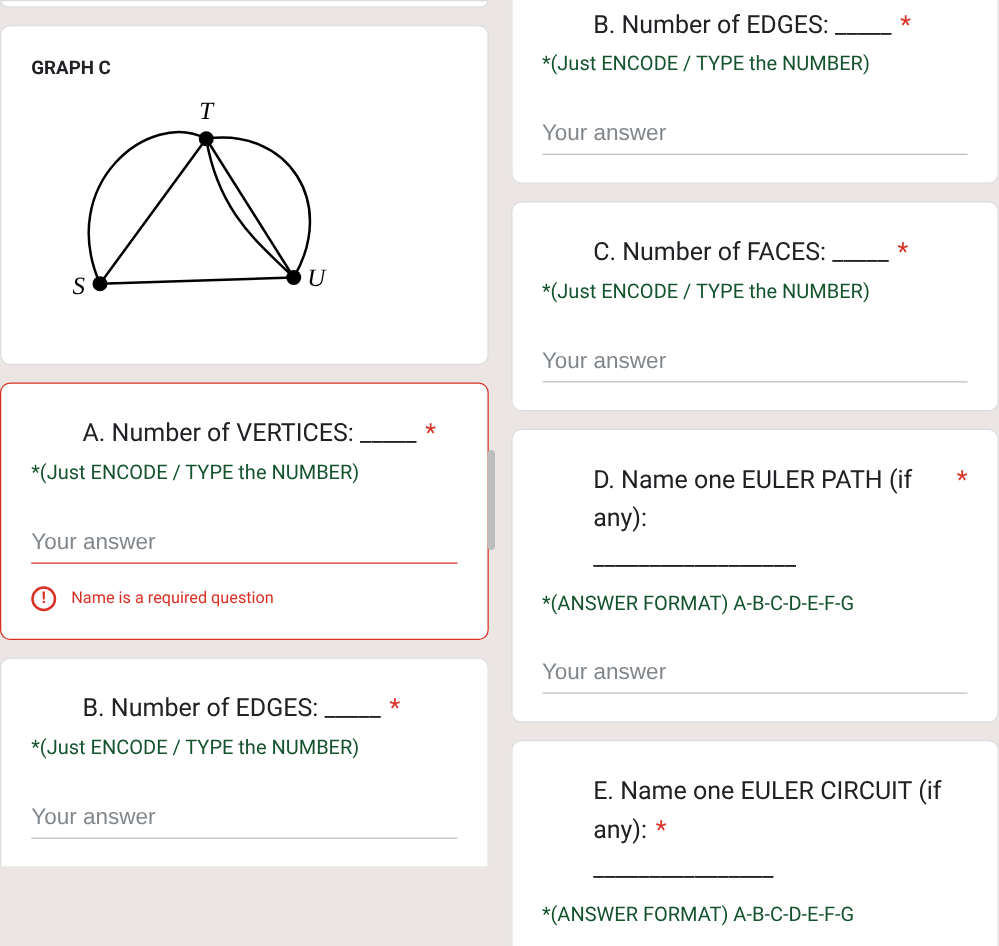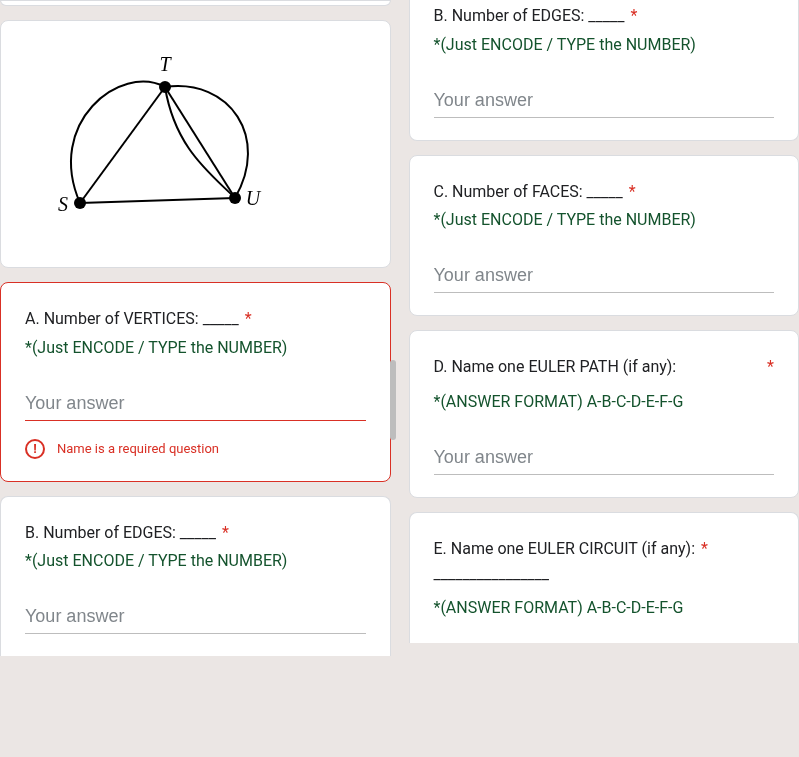--- a/index.html
+++ b/index.html
@@ -44,23 +44,24 @@
   .card.error {
     border: 1px solid #d93025;
   }
   h3.title {
     font-size: 15px;
     font-weight: 700;
     color: #202124;
     margin-bottom: 14px;
   }
   .qtext {
-    font-size: 16px;
+    font-size: 20px;
     color: #202124;
     line-height: 1.55;
+    margin-left: 41px;
   }
   .qtext .req {
     color: #d93025;
     margin-left: 2px;
   }
   .hint {
     font-size: 16px;
     color: #14532d;
     margin-top: 4px;
     line-height: 1.55;
@@ -143,20 +144,21 @@
 </head>
 <body>
 
 <div class="columns">
 
   <div class="col col-left">
 
     <div class="card spacer-top"></div>
 
     <div class="card image-card">
+      <h3 class="title">GRAPH C</h3>
       <div class="graph-box">
         <svg class="graph" viewBox="0 0 260 190">
 
           <line x1="55" y1="150" x2="210" y2="145" stroke="#000" stroke-width="2"></line>
 
           <line x1="55" y1="150" x2="140" y2="34" stroke="#000" stroke-width="2"></line>
 
           <line x1="140" y1="34" x2="210" y2="145" stroke="#000" stroke-width="2"></line>
 
           <path d="M55,150 C20,70 95,10 140,34" fill="none" stroke="#000" stroke-width="2"></path>
@@ -226,20 +228,21 @@
       <div class="answer-row">
         <input type="text" class="answer-input" placeholder="Your answer" style="">
       </div>
     </div>
 
     <div class="card">
       <div class="qtext" style="display:flex;gap:22px;">
         <span style="flex:1;">D. Name one EULER PATH (if any):</span>
         <span class="req">*</span>
       </div>
+      <div class="qtext">__________________</div>
       <div class="hint" style="margin-top:10px;">*(ANSWER FORMAT) A-B-C-D-E-F-G</div>
       <div class="answer-row">
         <input type="text" class="answer-input" placeholder="Your answer" style="">
       </div>
     </div>
 
     <div class="card cut-bottom">
       <div class="qtext">
         <span>E. Name one EULER CIRCUIT (if any):</span>
         <span class="req">*</span>

